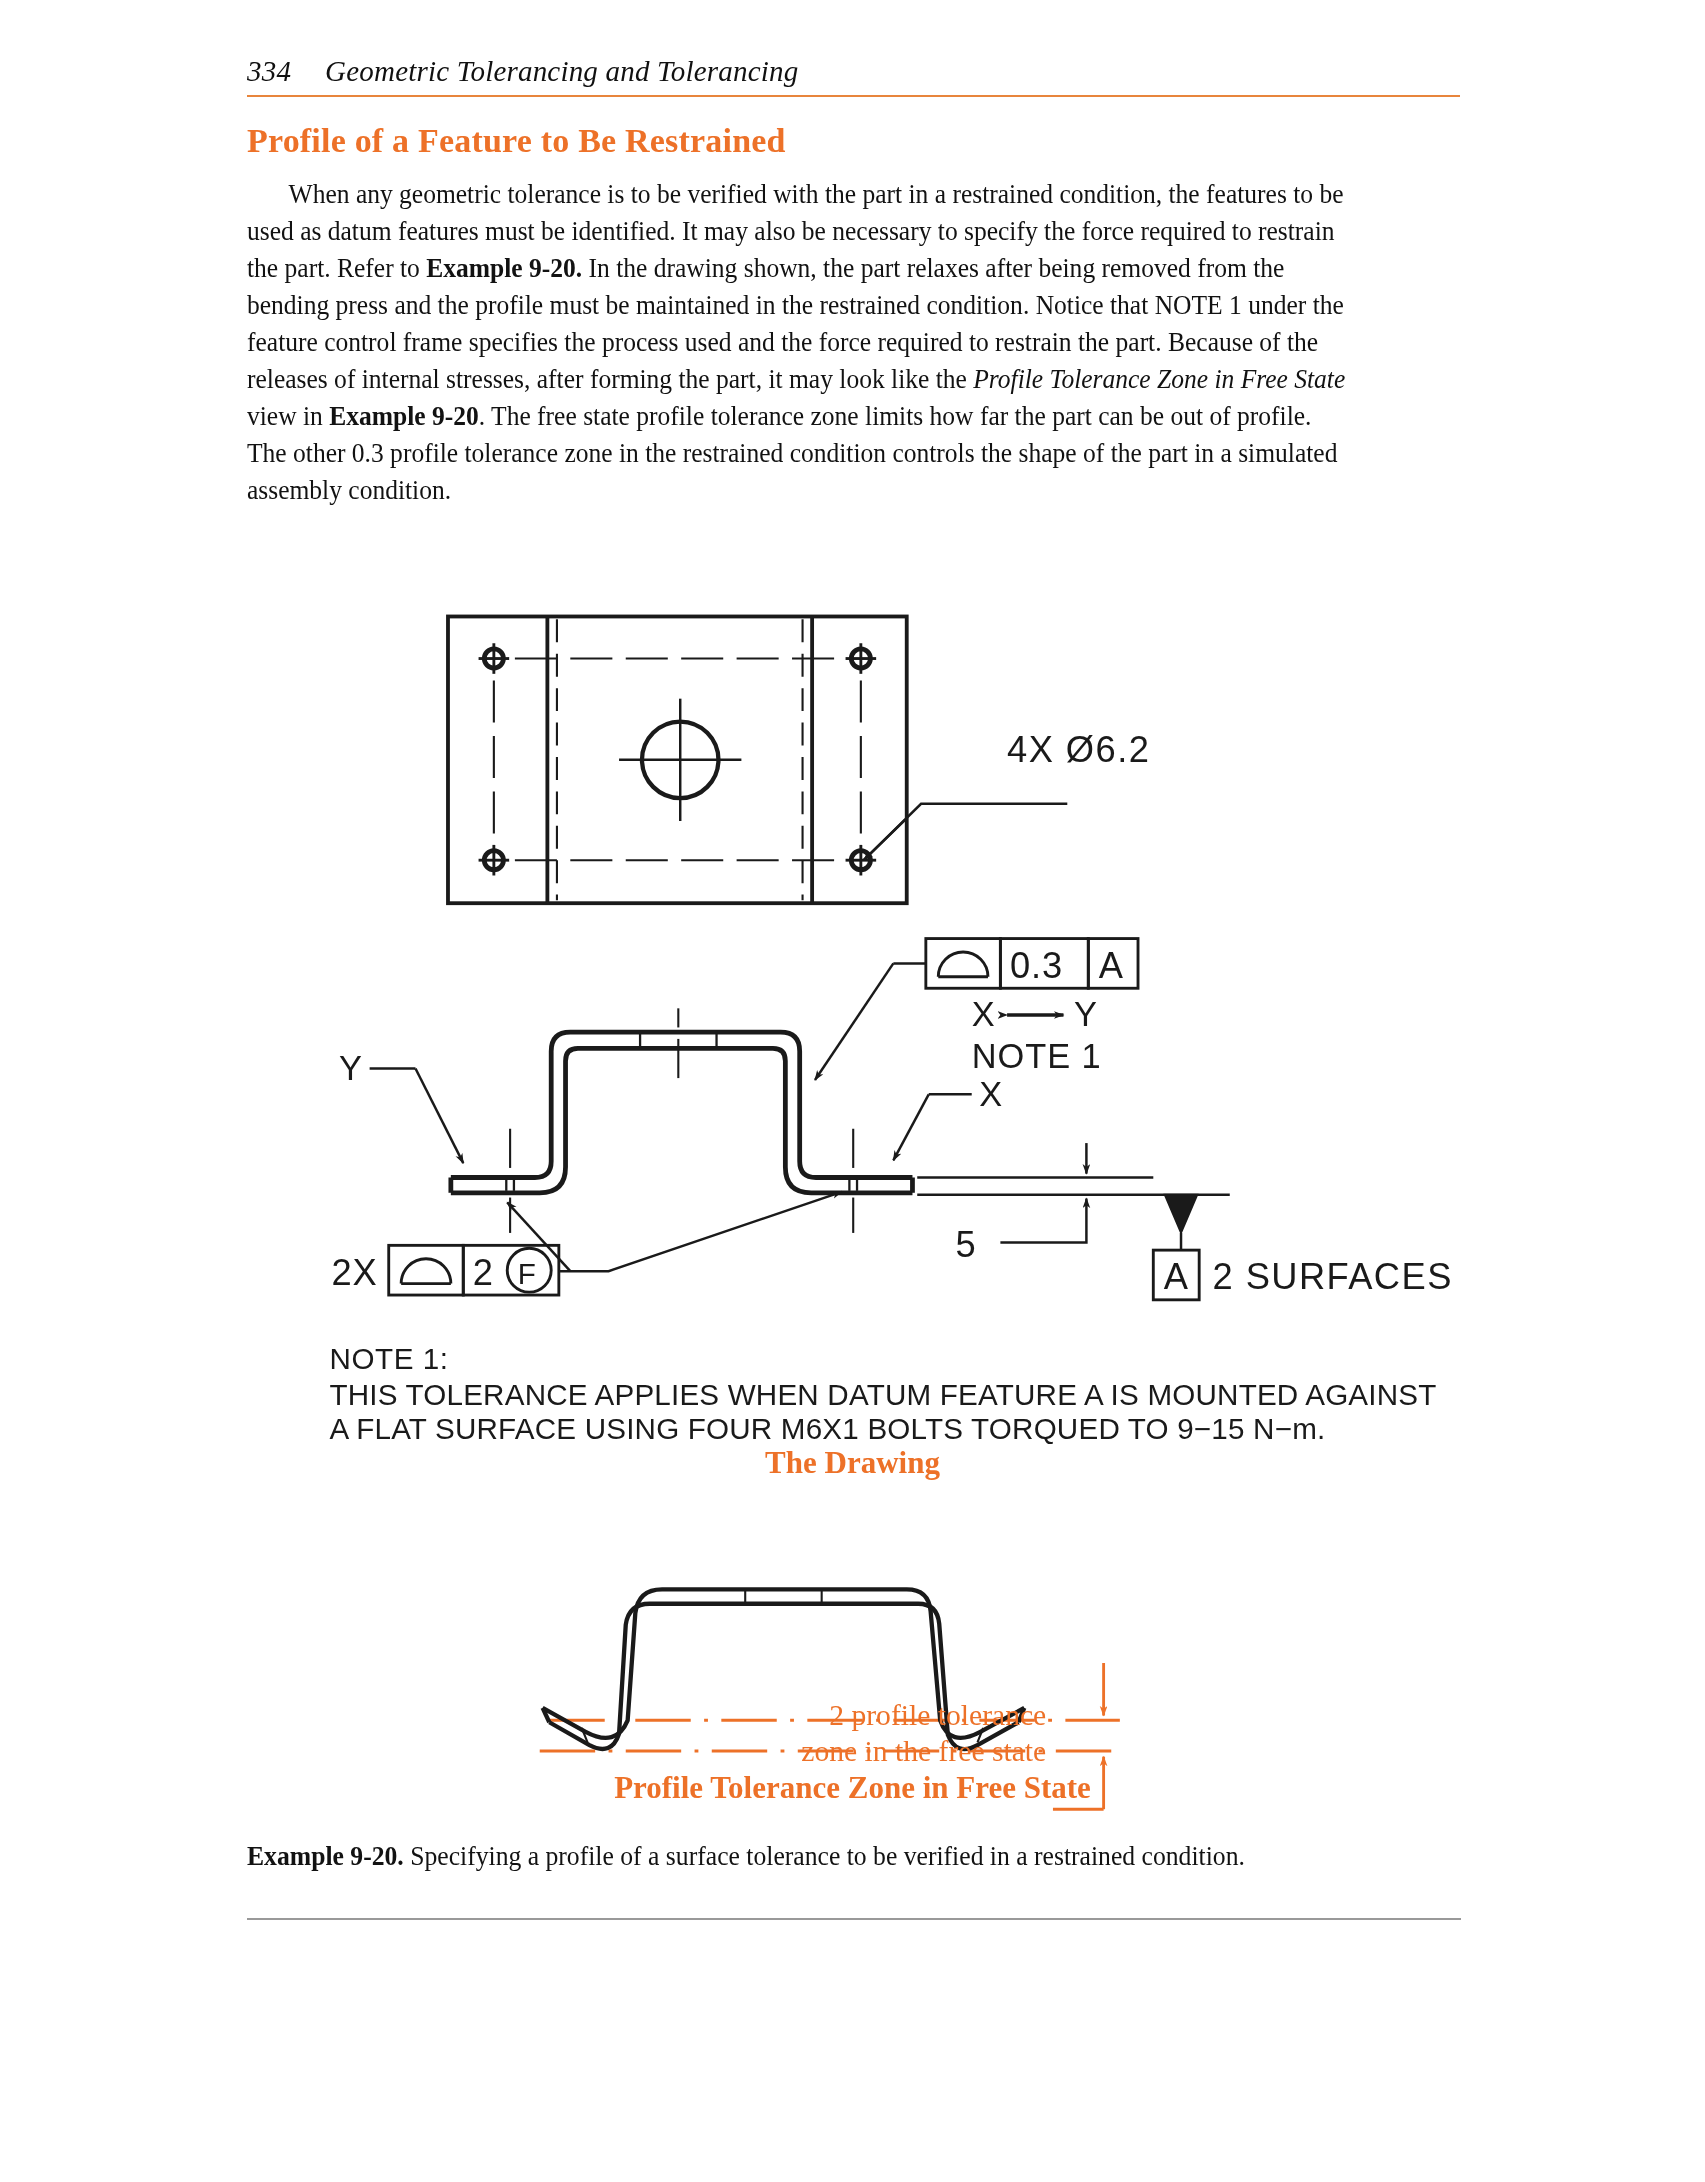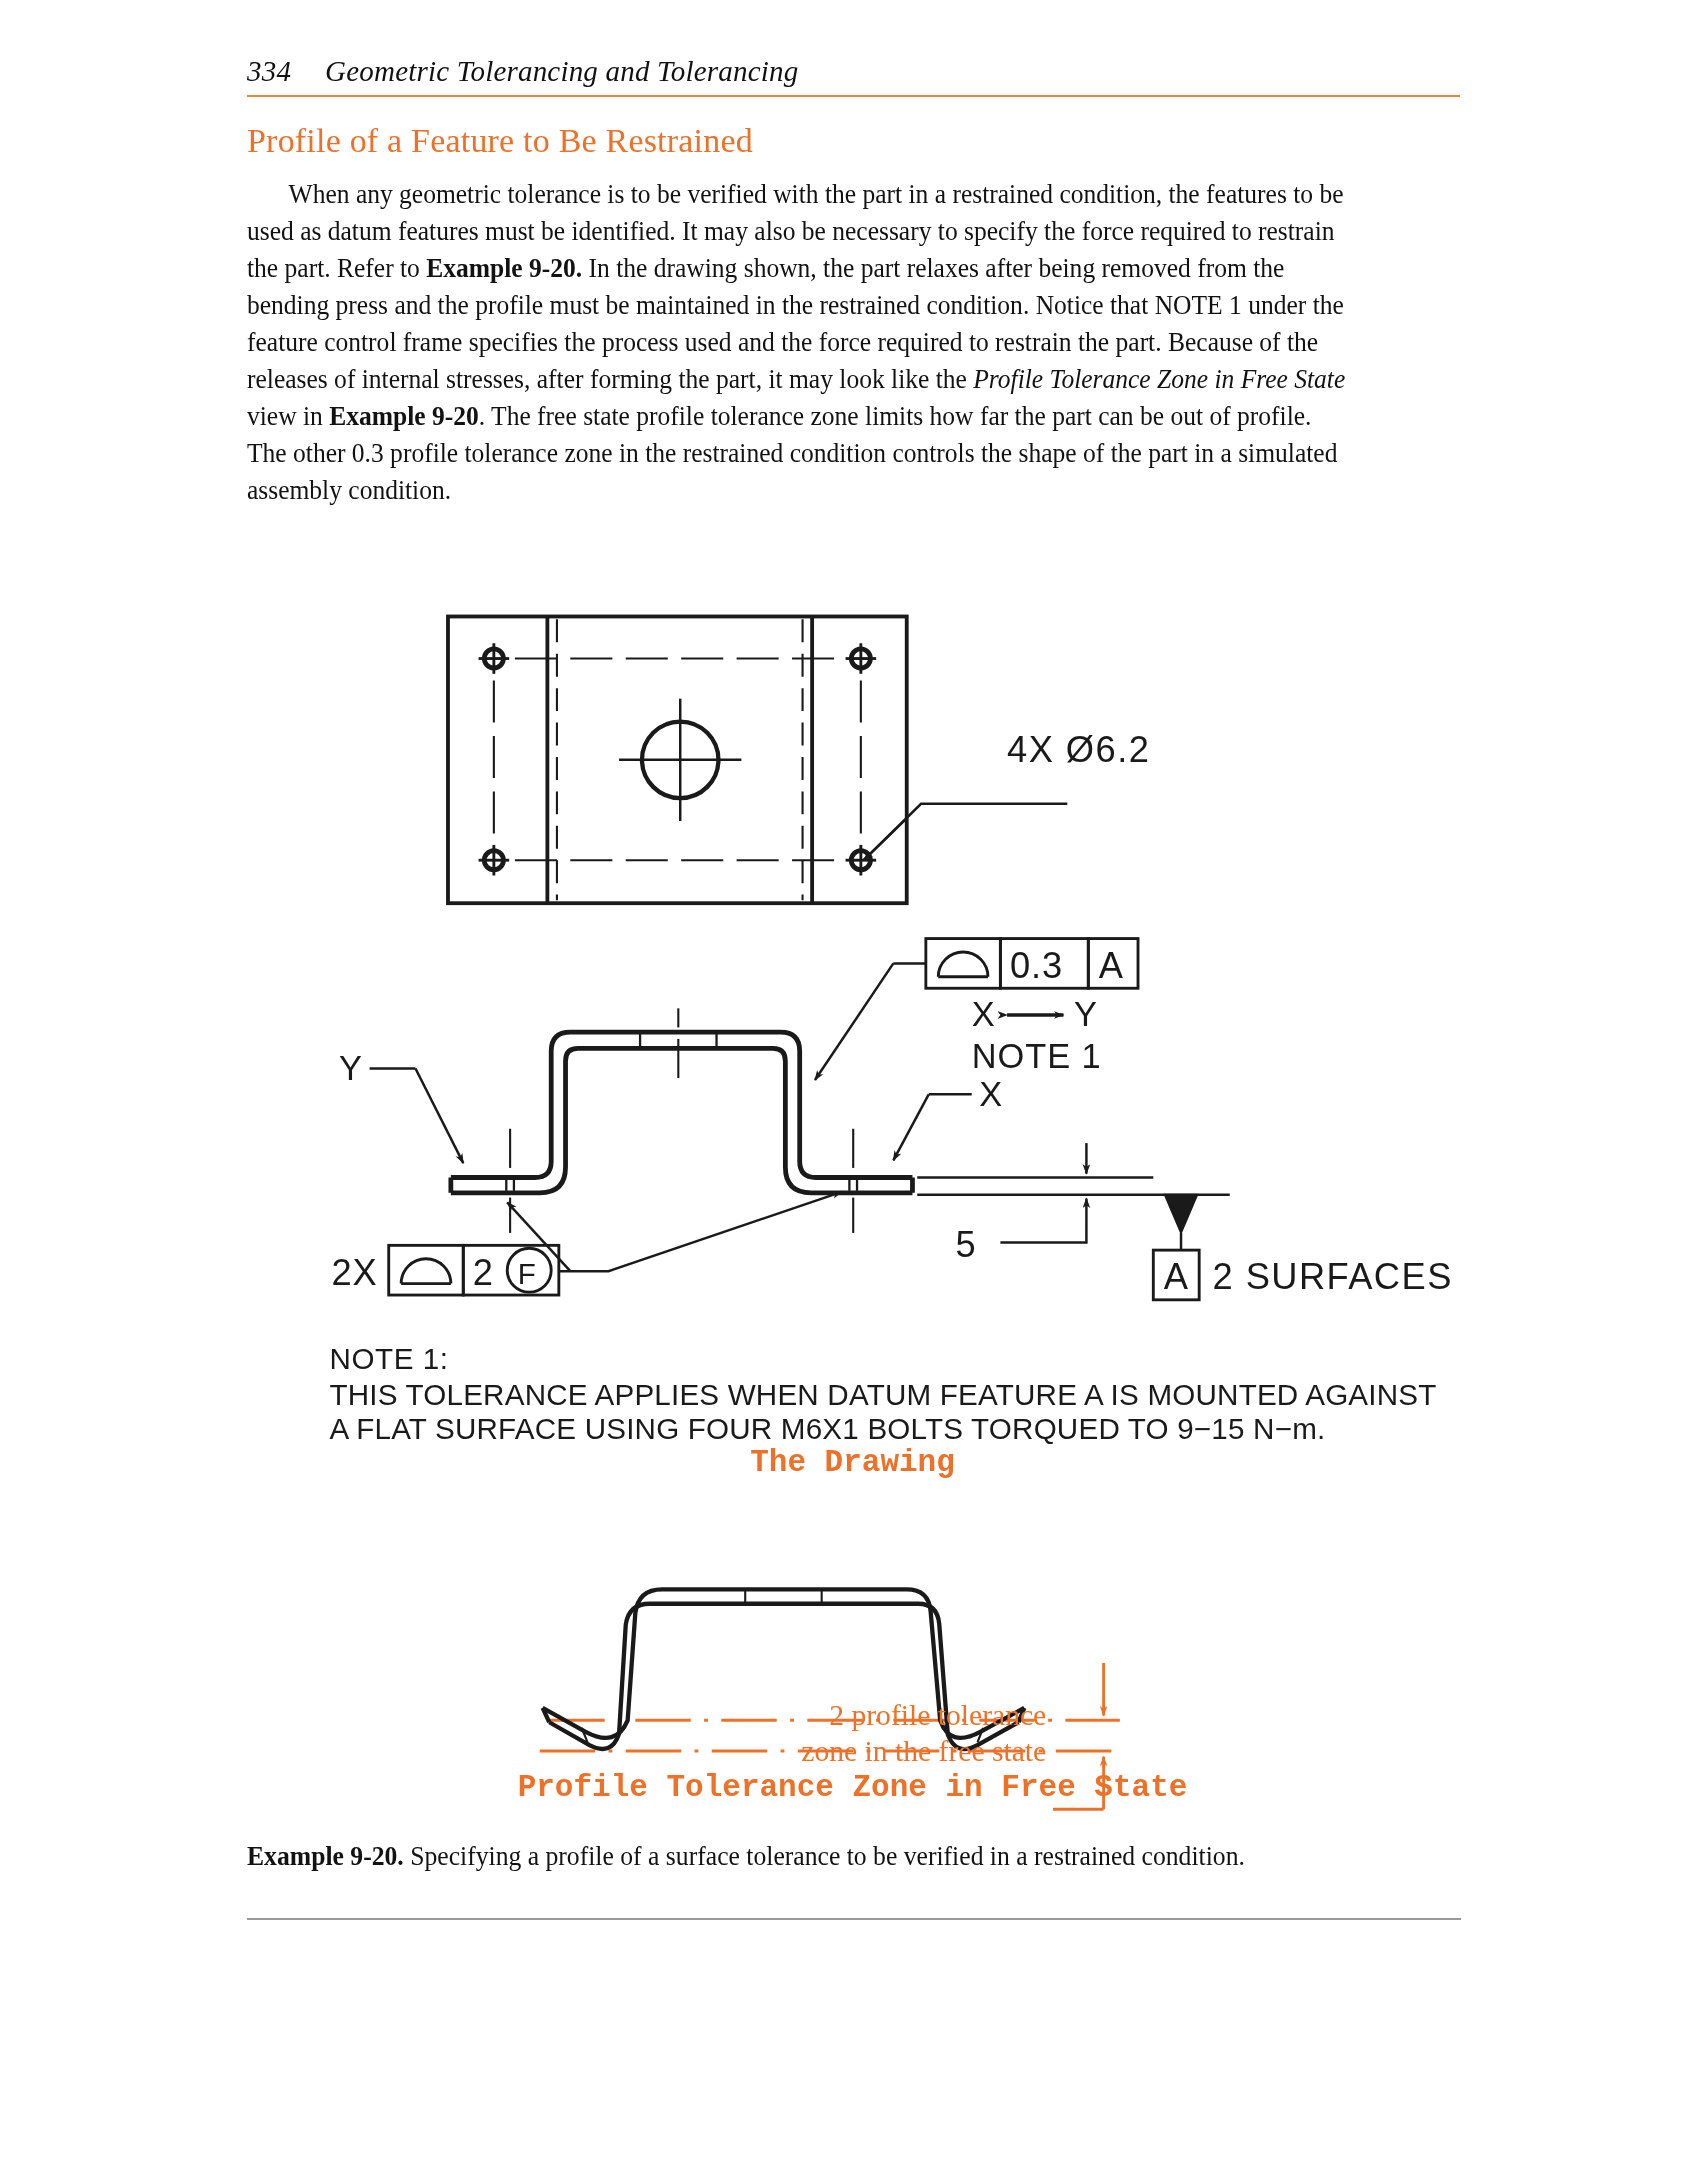--- a/index.html
+++ b/index.html
@@ -44,21 +44,21 @@
     height: 1.9px;
     background: #E8853C;
   }
 
   
   .section-title {
     position: absolute;
     left: 247px;
     top: 122px;
     font-family: "Liberation Serif", serif;
-    font-weight: normal;
+    font-weight: bold;
     font-size: 34px;
     color: #ED7128;
     letter-spacing: 0.2px;
     white-space: nowrap;
   }
 
   
   .body-par {
     position: absolute;
     left: 247px;
@@ -83,21 +83,21 @@
     top: 0;
     width: 1705px;
     height: 2182px;
     pointer-events: none;
   }
   .draw-wrap svg { display: block; }
 
   
   .cap {
     position: absolute;
-    font-family: Liberation Mono, monospace;
+    font-family: Liberation Serif, serif;
     font-weight: bold;
     color: #ED7128;
     white-space: nowrap;
   }
   .cap-drawing {
     left: 0; top: 1445px;
     width: 1705px;
     text-align: center;
     font-size: 31px;
   }

